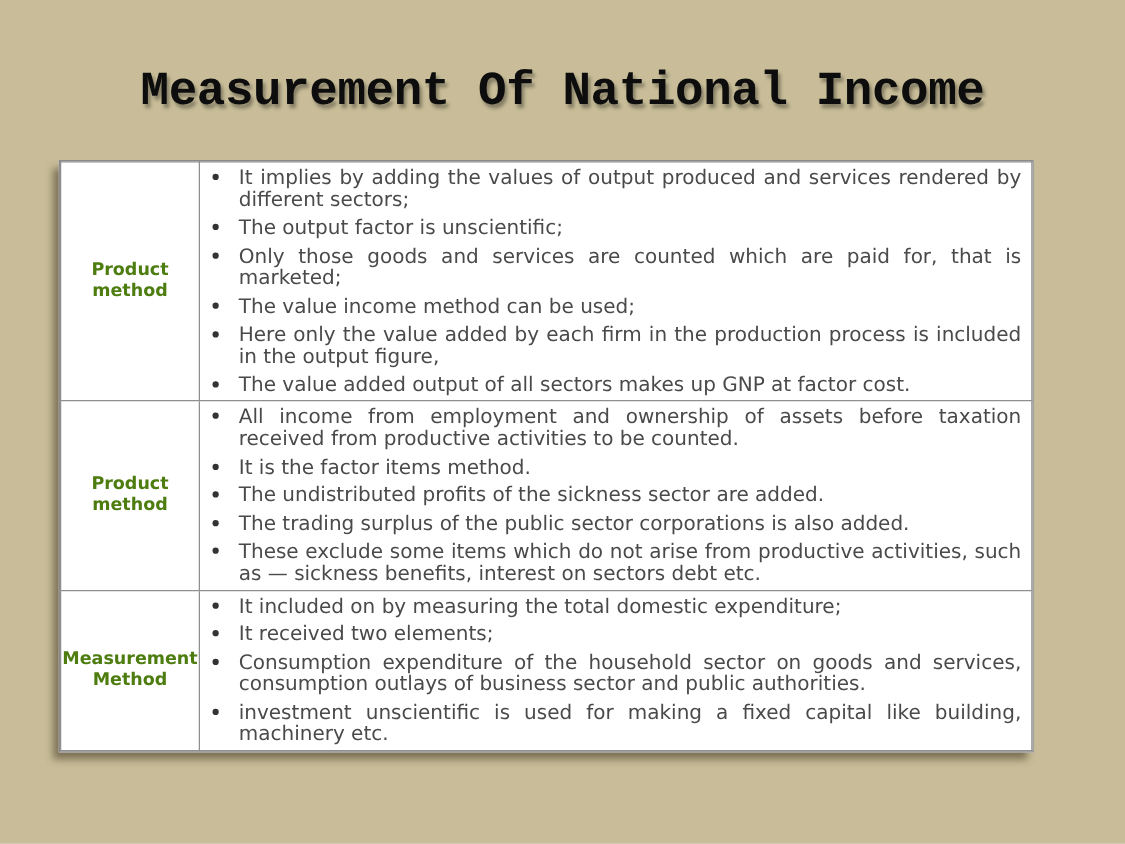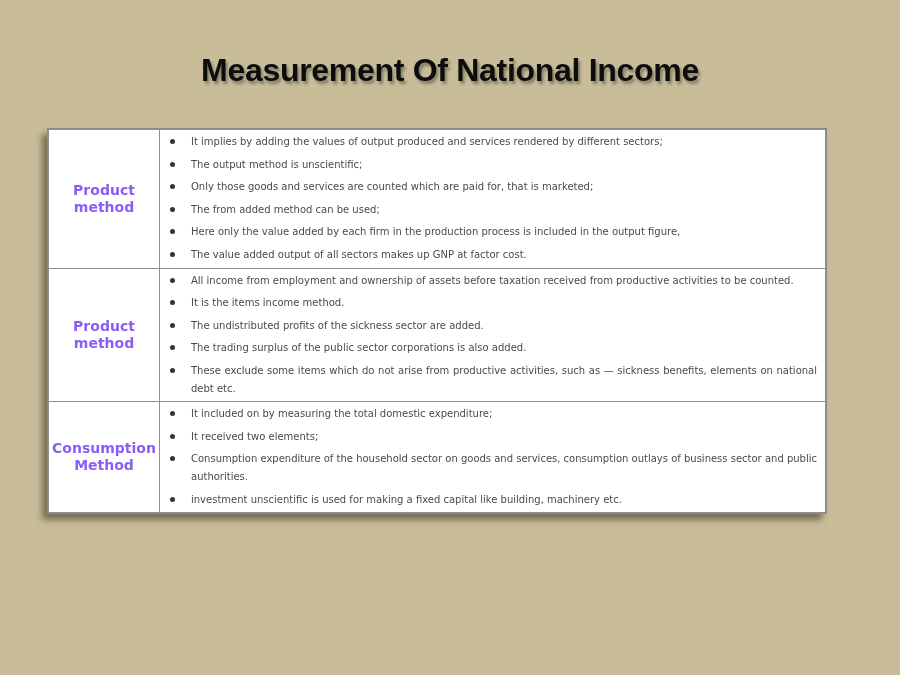--- a/index.html
+++ b/index.html
@@ -5,23 +5,23 @@
   html, body { margin:0; padding:0; }
   body {
     width:900px; height:675px; overflow:hidden;
     background:#c8bd98;
     position:relative;
     font-family:"DejaVu Sans", sans-serif;
   }
   .slide-title {
     position:absolute; left:0; top:52px; width:900px;
     text-align:center;
-    font-family:Liberation Sans, sans-serif;
+    font-family:Liberation Mono, monospace;
     font-weight:bold;
-    font-size:32px;
+    font-size:38px;
     color:#0d0d0d;
     text-shadow:2px 3px 3px rgba(0,0,0,0.35);
     letter-spacing:-0.3px;
     margin:0;
   }
   .table-wrap {
     position:absolute; left:47px; top:128px;
     width:778px;
     background:#fff;
     box-shadow:-5px 6px 6px rgba(60,50,30,0.55);
@@ -34,29 +34,29 @@
     border:1px solid #8f8f8f;
     vertical-align:top;
     padding:0;
   }
   td.method {
     width:110px;
     vertical-align:middle;
     text-align:center;
     font-weight:bold;
     font-size:14px;
-    color:#8b5cf6;
+    color:#4d7c0f;
     line-height:17px;
   }
   td.points { padding:2px 8px 2px 6px; }
   ul { margin:0; padding:0; list-style:none; }
   li {
     position:relative;
     padding-left:25px;
-    font-size:10px;
+    font-size:16px;
     line-height:17.6px;
     color:#4a4a4a;
     text-align:justify;
     margin:1px 0 5px 0;
   }
   li:last-child { margin-bottom:2px; }
   li .bullet {
     position:absolute; left:4px; top:6px;
     width:5px; height:5px; border-radius:50%;
     background:#333;
@@ -71,46 +71,46 @@
   <table>
     <tbody>
         <tr>
       <td class="method">
         <div>Product</div>
         <div>method</div>
       </td>
       <td class="points">
         <ul>
           <li><span class="bullet"></span><span>It implies by adding the values of output produced and services rendered by different sectors;</span></li>
-          <li><span class="bullet"></span><span>The output method is unscientific;</span></li>
+          <li><span class="bullet"></span><span>The output factor is unscientific;</span></li>
           <li><span class="bullet"></span><span>Only those goods and services are counted which are paid for, that is marketed;</span></li>
-          <li><span class="bullet"></span><span>The from added method can be used;</span></li>
+          <li><span class="bullet"></span><span>The value income method can be used;</span></li>
           <li><span class="bullet"></span><span>Here only the value added by each firm in the production process is included in the output figure,</span></li>
           <li><span class="bullet"></span><span>The value added output of all sectors makes up GNP at factor cost.</span></li>
         </ul>
       </td>
     </tr>
     <tr>
       <td class="method">
         <div>Product</div>
         <div>method</div>
       </td>
       <td class="points">
         <ul>
           <li><span class="bullet"></span><span>All income from employment and ownership of assets before taxation received from productive activities to be counted.</span></li>
-          <li><span class="bullet"></span><span>It is the items income method.</span></li>
+          <li><span class="bullet"></span><span>It is the factor items method.</span></li>
           <li><span class="bullet"></span><span>The undistributed profits of the sickness sector are added.</span></li>
           <li><span class="bullet"></span><span>The trading surplus of the public sector corporations is also added.</span></li>
-          <li><span class="bullet"></span><span>These exclude some items which do not arise from productive activities, such as — sickness benefits, elements on national debt etc.</span></li>
+          <li><span class="bullet"></span><span>These exclude some items which do not arise from productive activities, such as — sickness benefits, interest on sectors debt etc.</span></li>
         </ul>
       </td>
     </tr>
     <tr>
       <td class="method">
-        <div>Consumption</div>
+        <div>Measurement</div>
         <div>Method</div>
       </td>
       <td class="points">
         <ul>
           <li><span class="bullet"></span><span>It included on by measuring the total domestic expenditure;</span></li>
           <li><span class="bullet"></span><span>It received two elements;</span></li>
           <li><span class="bullet"></span><span>Consumption expenditure of the household sector on goods and services, consumption outlays of business sector and public authorities.</span></li>
           <li><span class="bullet"></span><span>investment unscientific is used for making a fixed capital like building, machinery etc.</span></li>
         </ul>
       </td>

